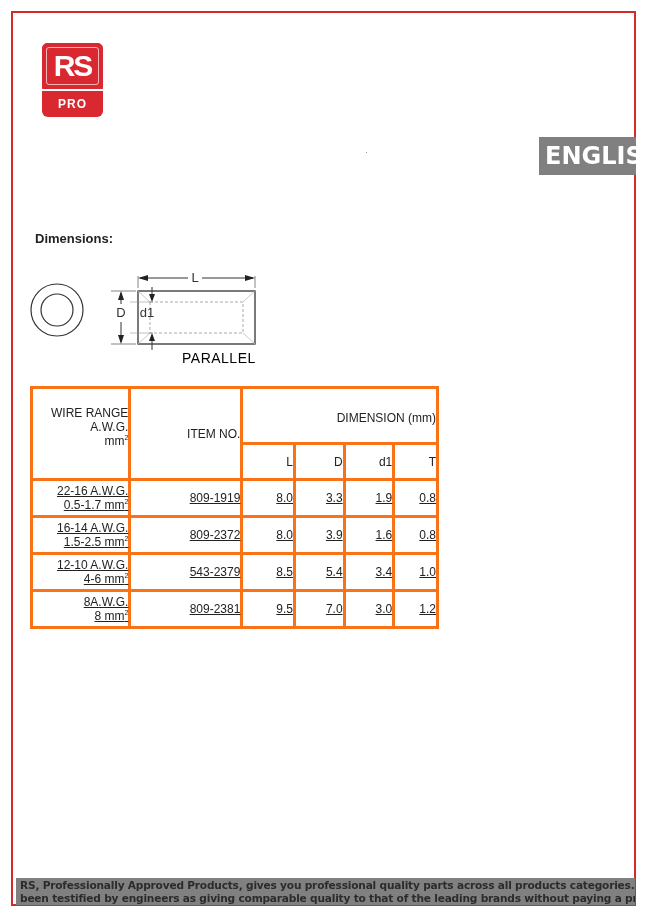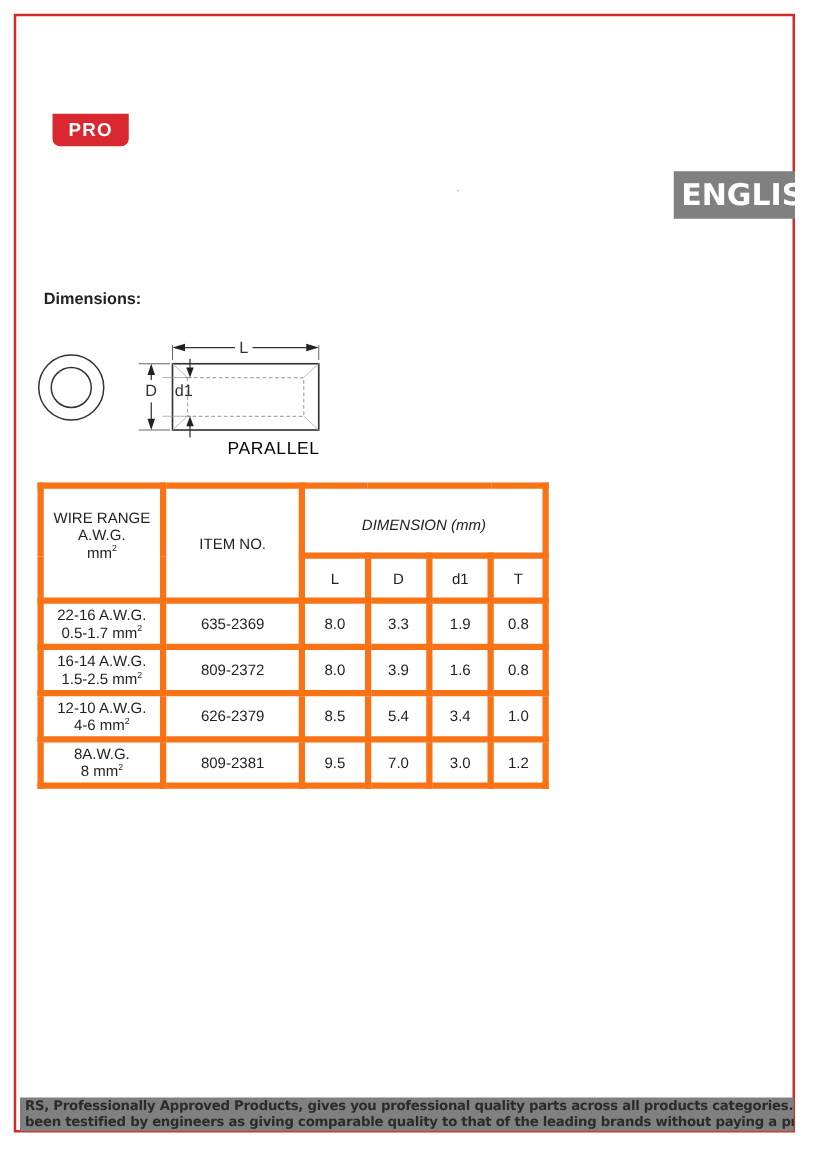--- a/index.html
+++ b/index.html
@@ -1,41 +1,44 @@
 <!DOCTYPE html>
 <html><head>
 <meta charset="utf-8">
 <style>
   html, body { margin: 0; padding: 0; background: #ffffff; }
   body { width: 650px; height: 919px; position: relative; overflow: hidden; font-family: "Liberation Sans", sans-serif; color: #222; }
   .page-frame { position: absolute; left: 11px; top: 11px; width: 625px; height: 895px; border: 2px solid #d42a2a; box-sizing: border-box; }
   .logo { position: absolute; left: 42px; top: 43px; width: 61px; height: 74px; }
   .logo .rs-box { position: absolute; left: 0; top: 0; width: 61px; height: 46px; background: #d9282f; border-radius: 5px 5px 0 0; border: 1px solid #d9282f; box-sizing: border-box; }
   .logo .rs-inner { position: absolute; left: 3px; top: 3px; right: 3px; bottom: 3px; border: 1px solid #f4b7b9; border-radius: 3px; display: flex; align-items: center; justify-content: center; color: #fff; font-weight: bold; font-size: 30px; letter-spacing: -2px; font-family: "Liberation Sans", sans-serif; }
-  .logo .pro-box { position: absolute; left: 0; top: 48px; width: 61px; height: 26px; background: #d9282f; border-radius: 0 0 6px 6px; display: flex; align-items: center; justify-content: center; color: #fff; font-weight: bold; font-size: 15px; letter-spacing: 1px; }
+  .logo .pro-box { position: absolute; left: 0; top: 48px; width: 61px; height: 26px; background: #d9282f; border-radius: 0 0 6px 6px; display: flex; align-items: center; justify-content: center; color: #fff; font-weight: bold; font-size: 12px; letter-spacing: 1px; }
   .lang-badge { position: absolute; left: 539px; top: 137px; width: 97px; height: 38px; background: #808080; color: #fff; font-weight: bold; font-size: 24px; display: flex; align-items: center; padding-left: 6px; box-sizing: border-box; font-family: "DejaVu Sans", sans-serif; }
   .dot { position: absolute; left: 366px; top: 152px; width: 1px; height: 1px; background: #999; }
   .section-title { position: absolute; left: 35px; top: 231px; font-weight: bold; font-size: 13px; }
   .diagram { position: absolute; left: 30px; top: 262px; }
   .diagram-caption { position: absolute; left: 182px; top: 350px; font-size: 14px; color: #000000; letter-spacing: 0.5px; }
   table.spec { position: absolute; left: 30px; top: 386px; width: 409px; border-collapse: collapse; font-size: 12px; color: #222; }
-  table.spec td, table.spec th { border: 5px solid #f97316; text-align: center; font-weight: normal; padding: 0; }
+  table.spec td, table.spec th { border: 3px solid #f97316; text-align: right; font-weight: normal; padding: 0; }
   table.spec th { font-weight: normal; }
   .hdr-top { height: 56px; }
   .hdr-sub { height: 36px; }
-  .row { height: 37px; line-height: 14px; }
+  .row { height: 37px; line-height: 14px; text-decoration: underline; }
   sup { font-size: 7px; vertical-align: 5px; line-height: 0; }
   .footer { position: absolute; left: 16px; top: 878px; width: 619px; height: 27px; background: #808080; color: #2b2b2b; font-weight: bold; font-size: 10.6px; line-height: 13px; padding: 1px 4px; box-sizing: border-box; font-family: "DejaVu Sans", sans-serif; letter-spacing: -0.2px; white-space: nowrap; overflow: hidden; }
 </style>
 </head>
 <body>
 
 <div class="page-frame"></div>
 
 <div class="logo">
+  <div class="rs-box">
+    <div class="rs-inner">RS</div>
+  </div>
   <div class="pro-box">PRO</div>
 </div>
 
 <div class="dot"></div>
 
 <div class="lang-badge">ENGLISH</div>
 
 <div class="section-title">Dimensions:</div>
 
 <svg class="diagram" width="240" height="90" viewBox="0 0 240 90">
@@ -92,47 +95,47 @@
       <col style="width:44px">
   </colgroup>
   <tbody>
       <tr class="hdr-top">
     <th rowspan="2" style="line-height:14px;">
       <span>WIRE   RANGE</span><br>
       <span>A.W.G.</span><br>
       <span>mm</span><sup>2</sup><br><br>
     </th>
     <th rowspan="2">ITEM NO.</th>
-    <th colspan="4" style="vertical-align:top; padding-top:22px;font-style:italic;">DIMENSION (mm)</th>
+    <th colspan="4" style="vertical-align:top; padding-top:22px;">DIMENSION (mm)</th>
   </tr>
   <tr class="hdr-sub">
     <th>L</th>
     <th>D</th>
     <th>d1</th>
     <th>T</th>
   </tr>
   <tr class="row">
     <td><span>22-16 A.W.G.</span><br><span>0.5-1.7 mm</span><sup>2</sup></td>
-    <td>635-2369</td>
+    <td>809-1919</td>
     <td>8.0</td>
     <td>3.3</td>
     <td>1.9</td>
     <td>0.8</td>
   </tr>
   <tr class="row">
     <td><span>16-14 A.W.G.</span><br><span>1.5-2.5 mm</span><sup>2</sup></td>
     <td>809-2372</td>
     <td>8.0</td>
     <td>3.9</td>
     <td>1.6</td>
     <td>0.8</td>
   </tr>
   <tr class="row">
     <td><span>12-10 A.W.G.</span><br><span>4-6 mm</span><sup>2</sup></td>
-    <td>626-2379</td>
+    <td>543-2379</td>
     <td>8.5</td>
     <td>5.4</td>
     <td>3.4</td>
     <td>1.0</td>
   </tr>
   <tr class="row">
     <td><span>8A.W.G.</span><br><span>8 mm</span><sup>2</sup></td>
     <td>809-2381</td>
     <td>9.5</td>
     <td>7.0</td>

